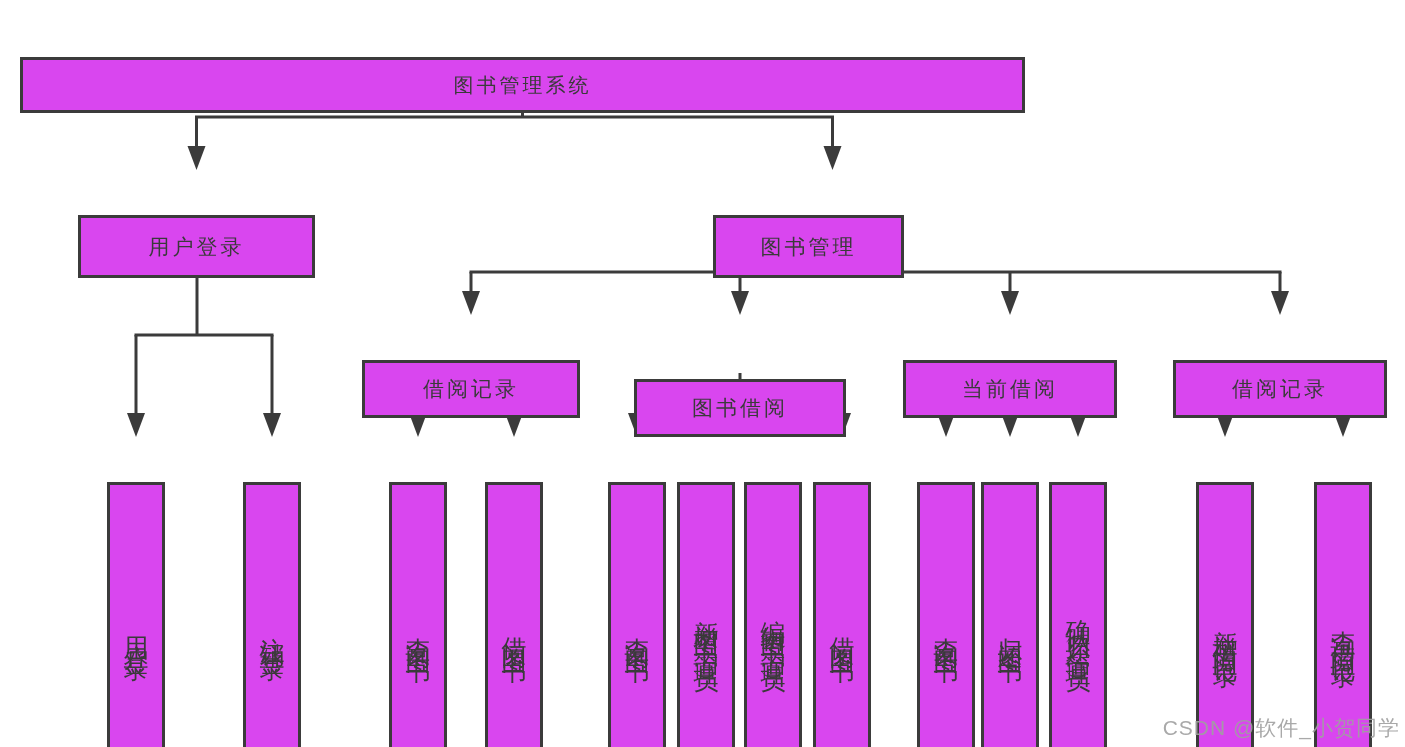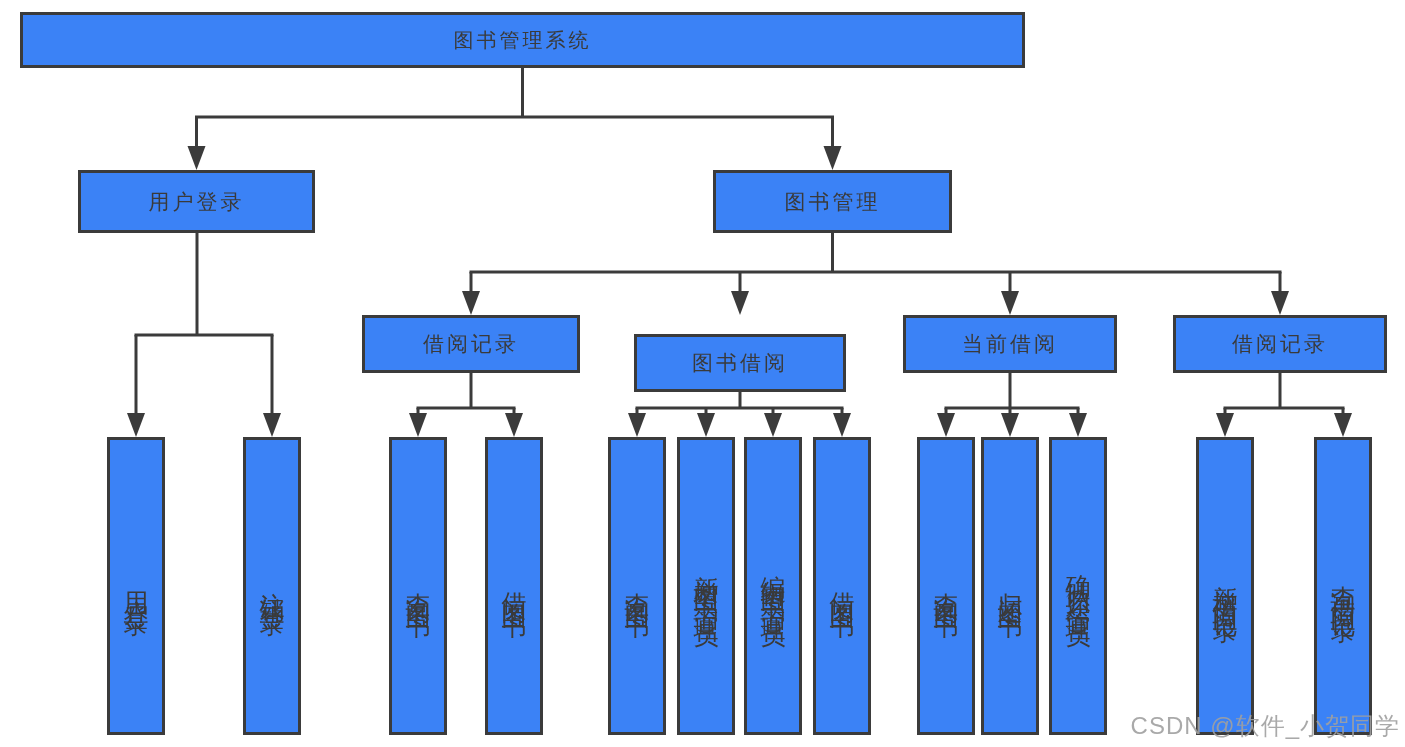--- a/index.html
+++ b/index.html
@@ -21,45 +21,46 @@
   }
   .connectors {
     position: absolute;
     left: 0; top: 0;
     width: 1405px; height: 747px;
   }
   .connectors .strokes { stroke: var(--line); stroke-width: 3; fill: none; }
   .connectors .fills { fill: var(--line); stroke: none; }
   .box {
     position: absolute;
-    background: #3b82f6;
+    background: #d946ef;
     border: 3px solid var(--line);
     display: flex;
     align-items: center;
     justify-content: center;
     text-align: center;
+    margin-top: 45px;
   }
   .box.h {
     font-size: 21px;
     letter-spacing: 3px;
     white-space: nowrap;
   }
   .box.root { font-size: 20px; }
   .box.v .vtext {
     writing-mode: vertical-rl;
     text-orientation: mixed;
     font-size: 25px;
     letter-spacing: 7px;
     line-height: 1;
   }
   .watermark {
     position: absolute;
     right: 5px;
     bottom: 5px;
-    font-size: 24px;
+    font-size: 21px;
     letter-spacing: 1px;
     color: var(--watermark);
     opacity: 0.9;
     white-space: nowrap;
     z-index: 10;
   }
 </style>
 </head>
 <body>
 
@@ -127,21 +128,21 @@
       <polygon points="1010,437 1001,413 1019,413"></polygon>
       <polygon points="1078,437 1069,413 1087,413"></polygon>
       <polygon points="1225,437 1216,413 1234,413"></polygon>
       <polygon points="1343,437 1334,413 1352,413"></polygon>
     </g>
   </svg>
 
   <div class="box h root" style="left:20px; top:12px; width:1005px; height:56px;">图书管理系统</div>
 
   <div class="box h" style="left:78px; top:170px; width:237px; height:63px;">用户登录</div>
-  <div class="box h" style="left:713px; top:170px; width:239px; height:63px;">图书管理</div>
+  <div class="box h" style="left:713px; top:170px; width:191px; height:63px;">图书管理</div>
 
   <div class="box h" style="left:362px; top:315px; width:218px; height:58px;">借阅记录</div>
   <div class="box h" style="left:634px; top:334px; width:212px; height:58px;">图书借阅</div>
   <div class="box h" style="left:903px; top:315px; width:214px; height:58px;">当前借阅</div>
   <div class="box h" style="left:1173px; top:315px; width:214px; height:58px;">借阅记录</div>
 
   <div class="box v" style="left:107px; top:437px; width:58px; height:298px;">
     <span class="vtext">用户登录</span>
   </div>
   <div class="box v" style="left:243px; top:437px; width:58px; height:298px;">

